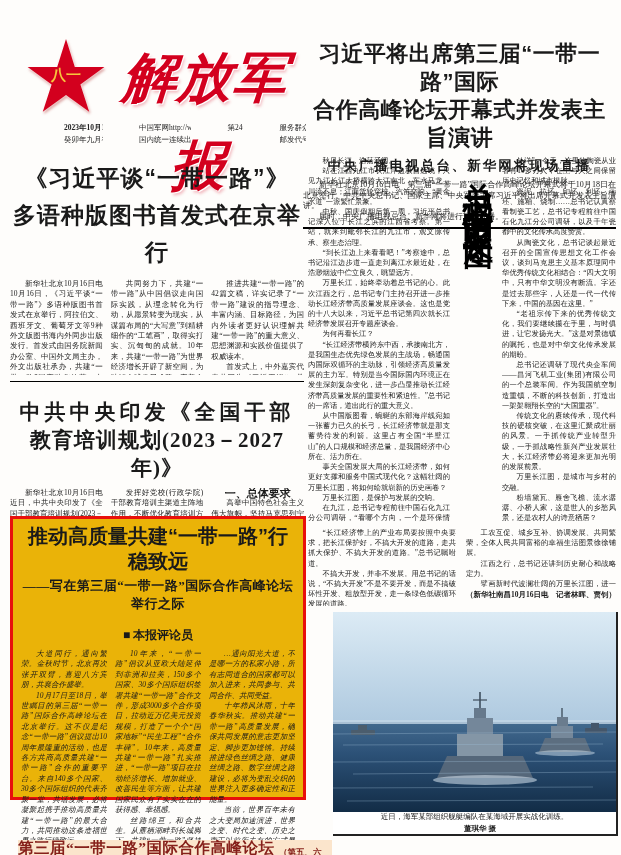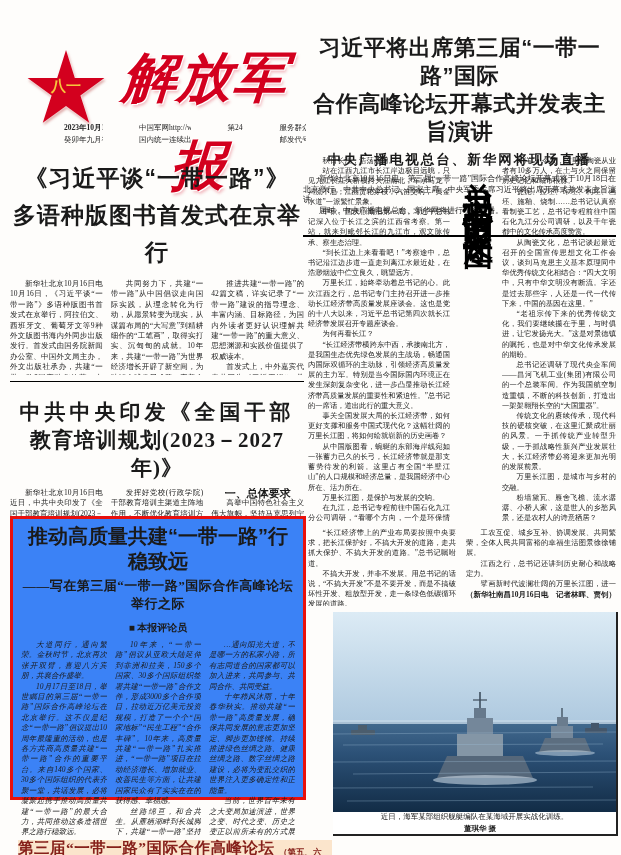--- a/index.html
+++ b/index.html
@@ -1,36 +1,36 @@
 <!DOCTYPE html>
 <html><head>
 <meta charset="utf-8">
 <style>
   html,body{margin:0;padding:0;background:#e9e9e6;}
   #page{position:relative;width:621px;height:855px;background:#fefdfb;margin:0 auto;
         font-family:"Liberation Serif",serif;color:#1a1a1a;overflow:hidden;}
   
-  #star{position:absolute;left:26px;top:50px;width:80px;height:80px;
+  #star{position:absolute;left:26px;top:39px;width:80px;height:80px;
         filter:drop-shadow(0 0 1px #fff) drop-shadow(1px 2px 1px rgba(160,0,0,.35));}
   #star .shape{width:100%;height:100%;background:#d3001e;
         clip-path:polygon(50% 0%,61% 35%,98% 35%,68% 57%,79% 91%,50% 70%,21% 91%,32% 57%,2% 35%,39% 35%);
         position:relative;}
   #star .glyph{position:absolute;left:0;top:34%;width:100%;text-align:center;
         color:#f6c53d;font-weight:bold;font-size:15px;font-family:"Liberation Sans",sans-serif;}
   #brand{position:absolute;left:100px;top:34px;width:210px;height:88px;line-height:88px;
         text-align:center;font-size:54px;font-weight:bold;font-style:italic;color:#d3001e;
         letter-spacing:1px;transform:skewX(-4deg);
         text-shadow:1px 1px 0 #fff,-1px -1px 0 #fff,2px 3px 3px rgba(211,0,30,.25);}
   #dateline{position:absolute;left:28px;top:122px;width:278px;font-size:7.5px;line-height:12px;color:#222;}
   .dl-row{display:flex;}
   .dl-row span{display:block;white-space:nowrap;overflow:hidden;margin-left:36px;}
   .dl1{width:88px;} .dl2{width:118px;} .dl3{width:36px;text-align:right;} .dl4{width:60px;text-align:right;}
   .bold{font-weight:bold;}
   
-  #lead{position:absolute;left:303px;top:34px;width:313px;border-bottom:2px solid #000;padding-bottom:19px;}
+  #lead{position:absolute;left:303px;top:40px;width:313px;border-bottom:2px solid #000;padding-bottom:5px;}
   .lead-title{font-family:"Liberation Sans",sans-serif;font-weight:bold;font-size:22px;
         line-height:28px;text-align:center;letter-spacing:.5px;}
   .lead-sub{margin-top:5px;font-size:13.5px;font-weight:bold;text-align:center;letter-spacing:2px;
         font-family:"Liberation Sans",sans-serif;}
   .lead-body{margin-top:5px;font-size:8px;line-height:10.5px;text-align:justify;}
   .lead-body p{margin:0;text-indent:2em;}
   
   .cols{display:flex;gap:8px;}
   .col{flex:1;overflow:hidden;text-align:justify;font-size:7.5px;line-height:10.4px;}
   .col p{margin:0;text-indent:2em;}
@@ -40,25 +40,25 @@
         line-height:37px;text-align:center;letter-spacing:1px;}
   #book .cols{margin-top:8px;height:96px;}
   
   #plan{position:absolute;left:10px;top:358px;width:294px;margin-top:40px;}
   .plan-title{font-weight:bold;font-size:21px;line-height:28px;text-align:center;letter-spacing:4px;}
   .plan-title.l2{letter-spacing:1px;}
   #plan .cols{margin-top:6px;height:88px;}
   .col-subhead{font-weight:bold;font-size:11px;text-align:center;margin:6px 0 5px 0;text-indent:0 !important;}
   
   #editorial{position:absolute;left:10px;top:516px;width:296px;height:284px;box-sizing:border-box;
-        border:3px solid #e8100c;background:#3b82f6;padding:5px 8px;}
+        border:3px solid #e8100c;background:#eab308;padding:5px 8px;}
   .edit-title{font-family:"Liberation Sans",sans-serif;font-weight:bold;font-size:20px;
         line-height:25px;text-align:center;}
   .edit-sub{margin-top:3px;font-size:13px;font-weight:bold;text-align:center;letter-spacing:.5px;}
-  .edit-byline{margin-top:8px;font-size:10px;font-weight:bold;text-align:center;}
+  .edit-byline{margin-top:14px;font-size:12px;font-weight:bold;text-align:center;}
   #editorial .cols{margin-top:5px;height:196px;}
   #editorial .col{font-style:italic;font-size:7.5px;}
   
   .y-col{position:absolute;overflow:hidden;text-align:justify;font-size:7.3px;line-height:10.2px;}
   .y-col p{margin:0;text-indent:2em;}
   #y-colA{left:308px;top:156px;width:142px;height:366px;}
   #y-colB{left:502px;top:156px;width:114px;height:366px;}
   #y-vert{position:absolute;left:452px;top:158px;width:46px;height:366px;
         writing-mode:vertical-rl;font-family:"Liberation Sans",sans-serif;font-weight:bold;
         font-size:30px;letter-spacing:6px;text-align:left;color:#000;}
@@ -173,22 +173,22 @@
   </div>
 
   <div id="y-colA" class="y-col">
       <p>秋日长江，浩荡辽阔。</p>
       <p>站在江西九江市长江岸边极目远眺，只见九江长江大桥横跨大江南北，车水马龙，川流不息；江面货轮穿梭，汽笛交响，“黄金水道”一派繁忙景象。</p>
       <p>中秋、国庆假期后第一周，习近平总书记深入位于长江之滨的江西省考察。第一站，就来到毗邻长江的九江市，观文脉传承、察生态治理。</p>
       <p>“到长江边上来看看吧！”考察途中，总书记沿江边步道一直走到离江水最近处，在浩渺烟波中伫立良久，眺望远方。</p>
       <p>万里长江，始终牵动着总书记的心。此次江西之行，总书记专门主持召开进一步推动长江经济带高质量发展座谈会。这也是党的十八大以来，习近平总书记第四次就长江经济带发展召开专题座谈会。</p>
       <p>为何再看长江？</p>
       <p>“长江经济带横跨东中西，承接南北方，是我国生态优先绿色发展的主战场，畅通国内国际双循环的主动脉，引领经济高质量发展的主力军。特别是当今国际国内环境正在发生深刻复杂变化，进一步凸显推动长江经济带高质量发展的重要性和紧迫性。”总书记的一席话，道出此行的重大意义。</p>
+      <p>从中国版图看，蜿蜒的东部海岸线宛如一张蓄力已久的长弓，长江经济带就是那支蓄势待发的利箭。这里占有全国“半壁江山”的人口规模和经济总量，是我国经济中心所在、活力所在。</p>
       <p>事关全国发展大局的长江经济带，如何更好支撑和服务中国式现代化？这幅壮阔的万里长江图，将如何绘就崭新的历史画卷？</p>
-      <p>从中国版图看，蜿蜒的东部海岸线宛如一张蓄力已久的长弓，长江经济带就是那支蓄势待发的利箭。这里占有全国“半壁江山”的人口规模和经济总量，是我国经济中心所在、活力所在。</p>
       <p>万里长江图，是保护与发展的交响。</p>
       <p>在九江，总书记专程前往中国石化九江分公司调研，“看哪个方向，一个是环保情况，一个是见效情况”。</p>
     </div>
   <div id="y-vert">总书记心中的万里长江图</div>
   <div id="y-colB" class="y-col">
       <p>外洋”。今天，这里的陶瓷从业者有10多万人，在土与火之间保留历史记忆和城市根脉。</p>
       <p>瓷泥、拉坯、印坯、利坯、画坯、施釉、烧制……总书记认真察看制瓷工艺，总书记专程前往中国石化九江分公司调研，以及千年瓷都中的文化传承高度赞赏。</p>
       <p>从陶瓷文化，总书记谈起最近召开的全国宣传思想文化工作会议，谈到马克思主义基本原理同中华优秀传统文化相结合：“四大文明中，只有中华文明没有断流。字还是过去那些字，人还是一代一代传下来，中国的基因在这里。”</p>
       <p>“老祖宗传下来的优秀传统文化，我们要继续攥在手里，与时俱进，让它发扬光大。”这是对景德镇的嘱托，也是对中华文化传承发展的期盼。</p>
       <p>总书记还调研了现代央企车间——昌河飞机工业(集团)有限公司的一个总装车间。作为我国航空制造重镇，不断的科技创新，打造出一架架翱翔长空的“大国重器”。</p>

